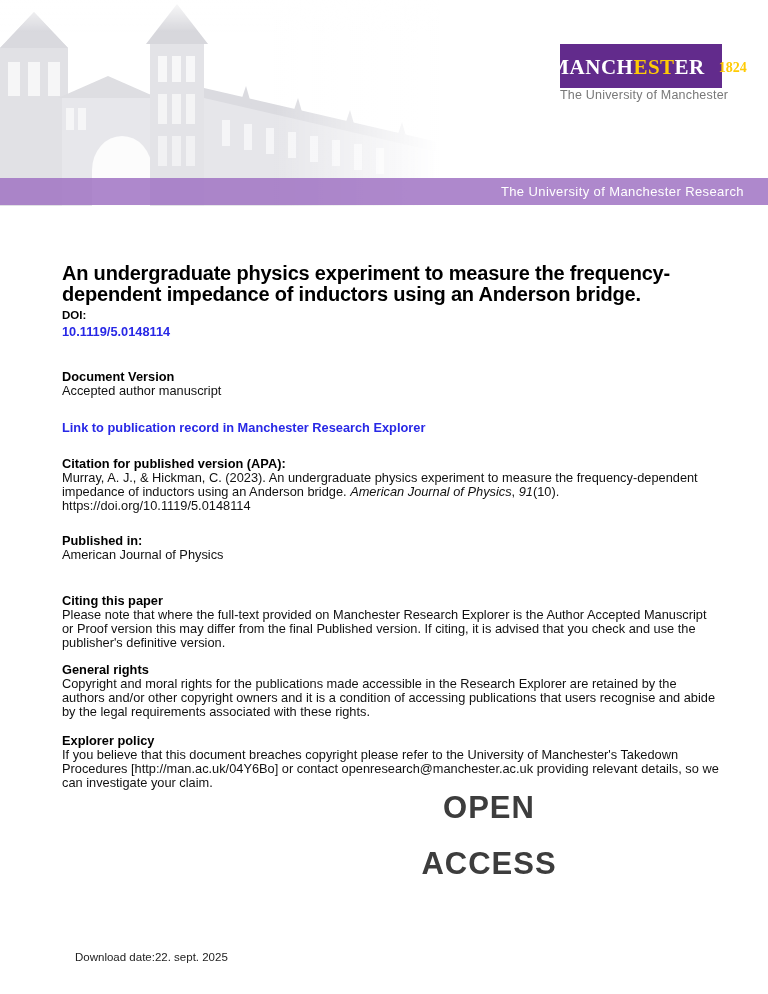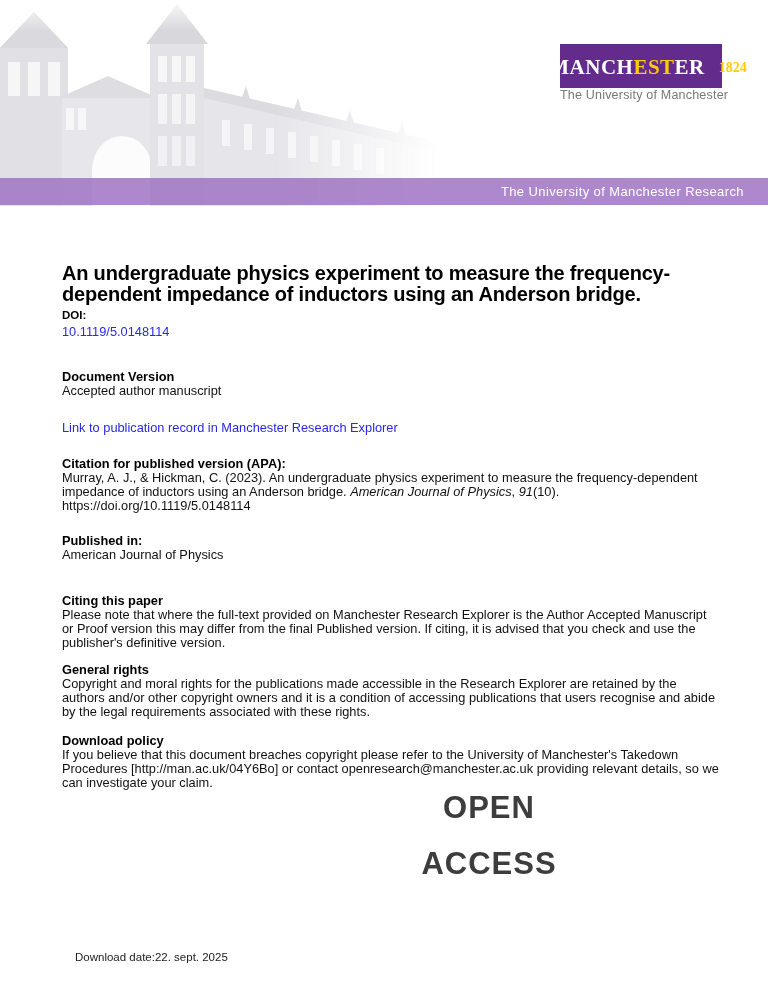--- a/index.html
+++ b/index.html
@@ -38,21 +38,21 @@
     font-size:14px; line-height:15px; font-weight:bold; transform:translateX(14px);
   }
   .logo-sub { color:#787878; font-size:12.5px; letter-spacing:0.2px; white-space:nowrap; }
 
   
   .content { position:absolute; top:263px; left:62px; width:658px; }
   .title {
     font-size:20px; line-height:21px; font-weight:bold; color:#000; letter-spacing:-0.2px;
   }
   .doi-label { margin-top:4px; font-size:11.5px; line-height:13px; font-weight:bold; color:#000; }
-  .link { color:#2828e6; text-decoration:none; font-size:12.8px; line-height:14px; cursor:pointer; }
+  .link { color:#2828e6; text-decoration:none; font-size:12.8px; line-height:14px; cursor:pointer;font-weight:bold; }
   .h  { font-weight:bold; font-size:12.8px; line-height:14px; color:#000; }
   .b  { font-size:12.8px; line-height:14px; color:#111; }
   .it { font-style:italic; }
 
   .sec-docver   { margin-top:30px; }
   .sec-publink  { margin-top:20px; }
   .sec-citation { margin-top:21px; }
   .sec-pubin    { margin-top:21px;  }
   .sec-citing   { margin-top:32px; }
   .sec-rights   { margin-top:13px; }
@@ -178,21 +178,21 @@
       <div class="h">Citing this paper</div>
       <div class="b">Please note that where the full-text provided on Manchester Research Explorer is the Author Accepted Manuscript or Proof version this may differ from the final Published version. If citing, it is advised that you check and use the publisher's definitive version.</div>
     </div>
 
     <div class="sec-rights">
       <div class="h">General rights</div>
       <div class="b">Copyright and moral rights for the publications made accessible in the Research Explorer are retained by the authors and/or other copyright owners and it is a condition of accessing publications that users recognise and abide by the legal requirements associated with these rights.</div>
     </div>
 
     <div class="sec-takedown">
-      <div class="h">Download policy</div>
+      <div class="h">Explorer policy</div>
       <div class="b">If you believe that this document breaches copyright please refer to the University of Manchester's Takedown Procedures [http://man.ac.uk/04Y6Bo] or contact openresearch@manchester.ac.uk providing relevant details, so we can investigate your claim.</div>
     </div>
 
     
     <div class="oa-row">
       <span class="oa-word">OPEN</span>
       <svg width="64" height="84" viewBox="0 0 66 86" aria-hidden="true">
         <path d="M 21 48 C 13 16 36 5 47 11 C 57 16 59 28 54 36 L 49 43" fill="none" stroke="#f68212" stroke-width="10" stroke-linecap="round"></path>
         <circle cx="30" cy="64" r="16" fill="#ffffff" stroke="#f68212" stroke-width="10"></circle>
         <circle cx="30" cy="64" r="7" fill="#f68212"></circle>

